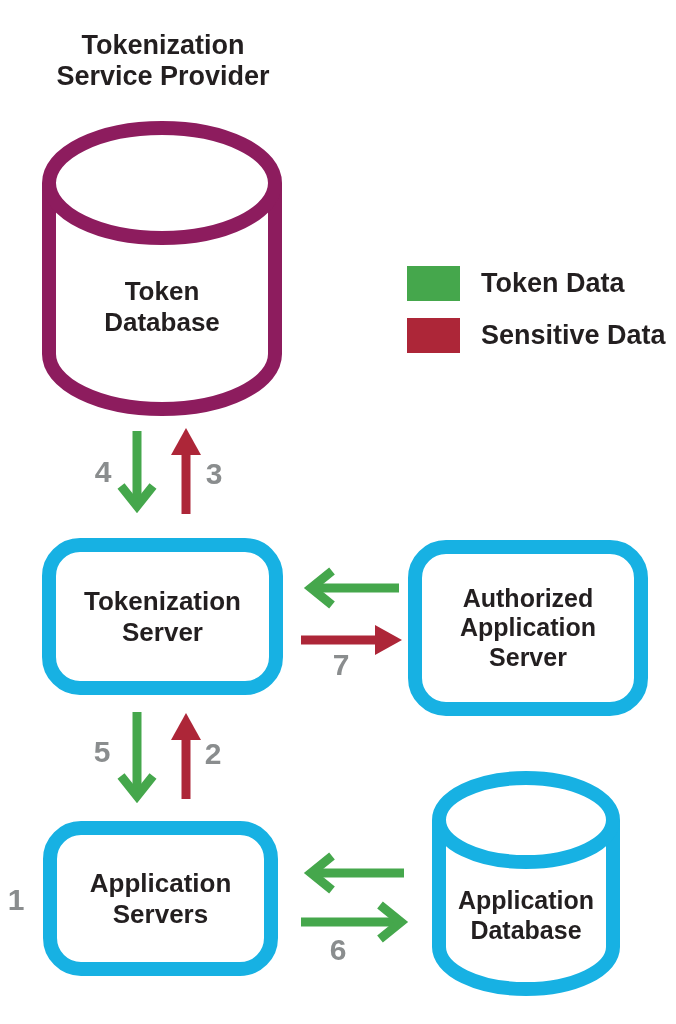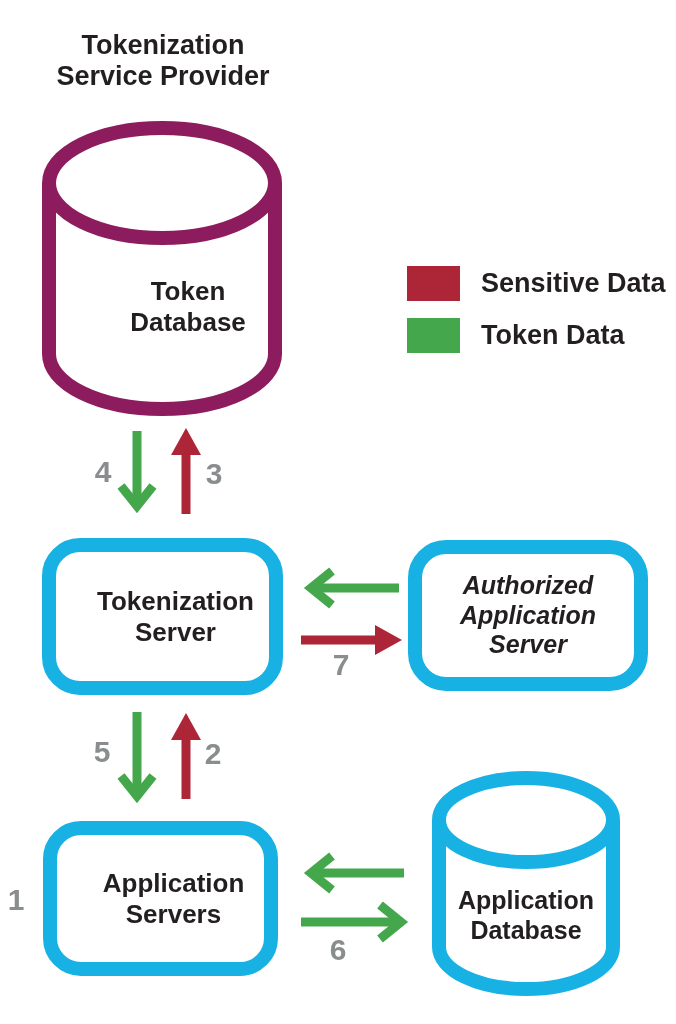--- a/index.html
+++ b/index.html
@@ -61,55 +61,55 @@
   }
   .step {
     position: absolute;
     width: 32px;
     text-align: center;
     font-size: 30px;
     font-weight: 700;
     color: #8a8d8e;
   }
   svg.layer { position: absolute; left: 0; top: 0; pointer-events: none; }
-  .fs26 { font-size: 26px; padding-left: 26px; }
+  .fs26 { font-size: 26px; }
   .fs25 { font-size: 25px; }
 </style>
 </head>
 <body>
 
 <div class="canvas">
 
   <div class="title">Tokenization
 Service Provider</div>
 
   <svg class="layer" style="left:42px; top:113px;" width="240" height="295" viewBox="0 0 240 295">
     <path d="M7,62 L7,233 A113,55 0 0 0 233,233 L233,62" fill="#ffffff" stroke-width="14" stroke="#8d1c5e"></path>
     <ellipse cx="120" cy="62" rx="113" ry="55" fill="#ffffff" stroke-width="14" stroke="#8d1c5e"></ellipse>
   </svg>
   <div class="node-label fs26" style="left:42px; top:268px; width:240px;">Token
 Database</div>
 
   <div class="legend">
     <div class="legend-row">
+      <span class="swatch green"></span>
+      <span class="legend-label">Token Data</span>
+    </div>
+    <div class="legend-row">
       <span class="swatch red"></span>
       <span class="legend-label">Sensitive Data</span>
-    </div>
-    <div class="legend-row">
-      <span class="swatch green"></span>
-      <span class="legend-label">Token Data</span>
     </div>
   </div>
 
   <div class="box" style="left:42px; top:530px; width:241px; height:157px;">
     <div class="box-label fs26">Tokenization
 Server</div>
   </div>
 
-  <div class="box" style="left:408px; top:532px; width:240px; height:151px;font-style:italic;">
+  <div class="box" style="left:408px; top:532px; width:240px; height:176px;">
     <div class="box-label fs25">Authorized
 Application
 Server</div>
   </div>
 
   <div class="box" style="left:43px; top:813px; width:235px; height:155px;">
     <div class="box-label fs26">Application
 Servers</div>
   </div>
 

